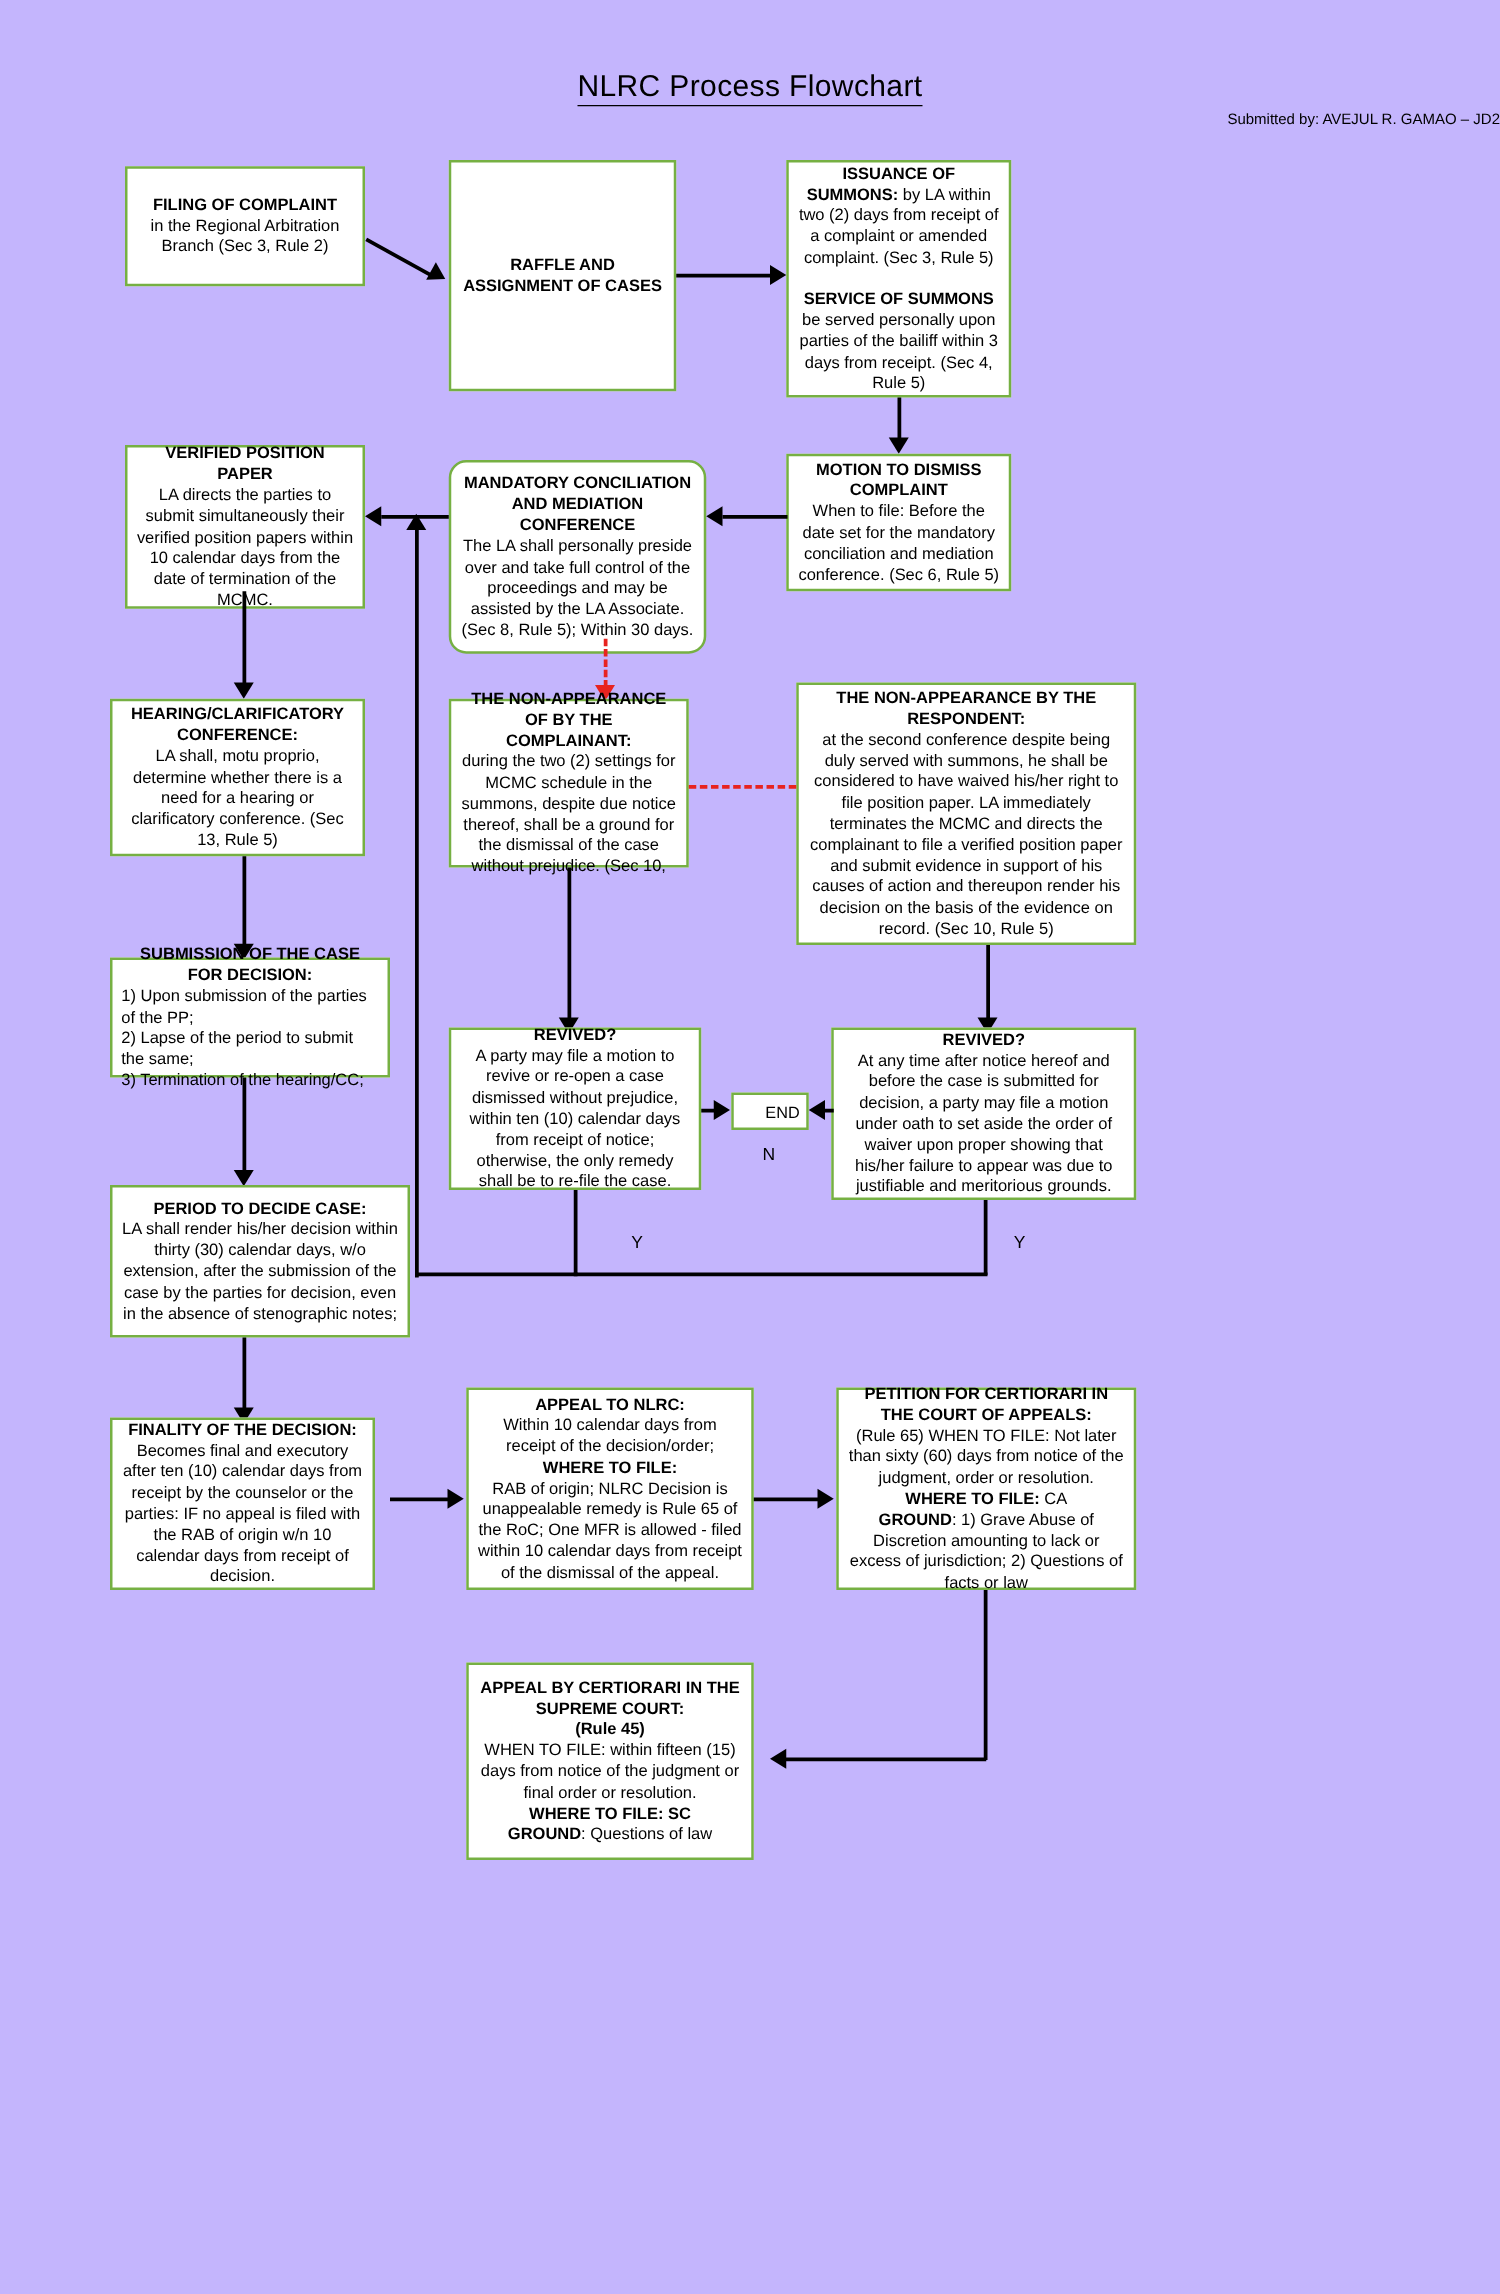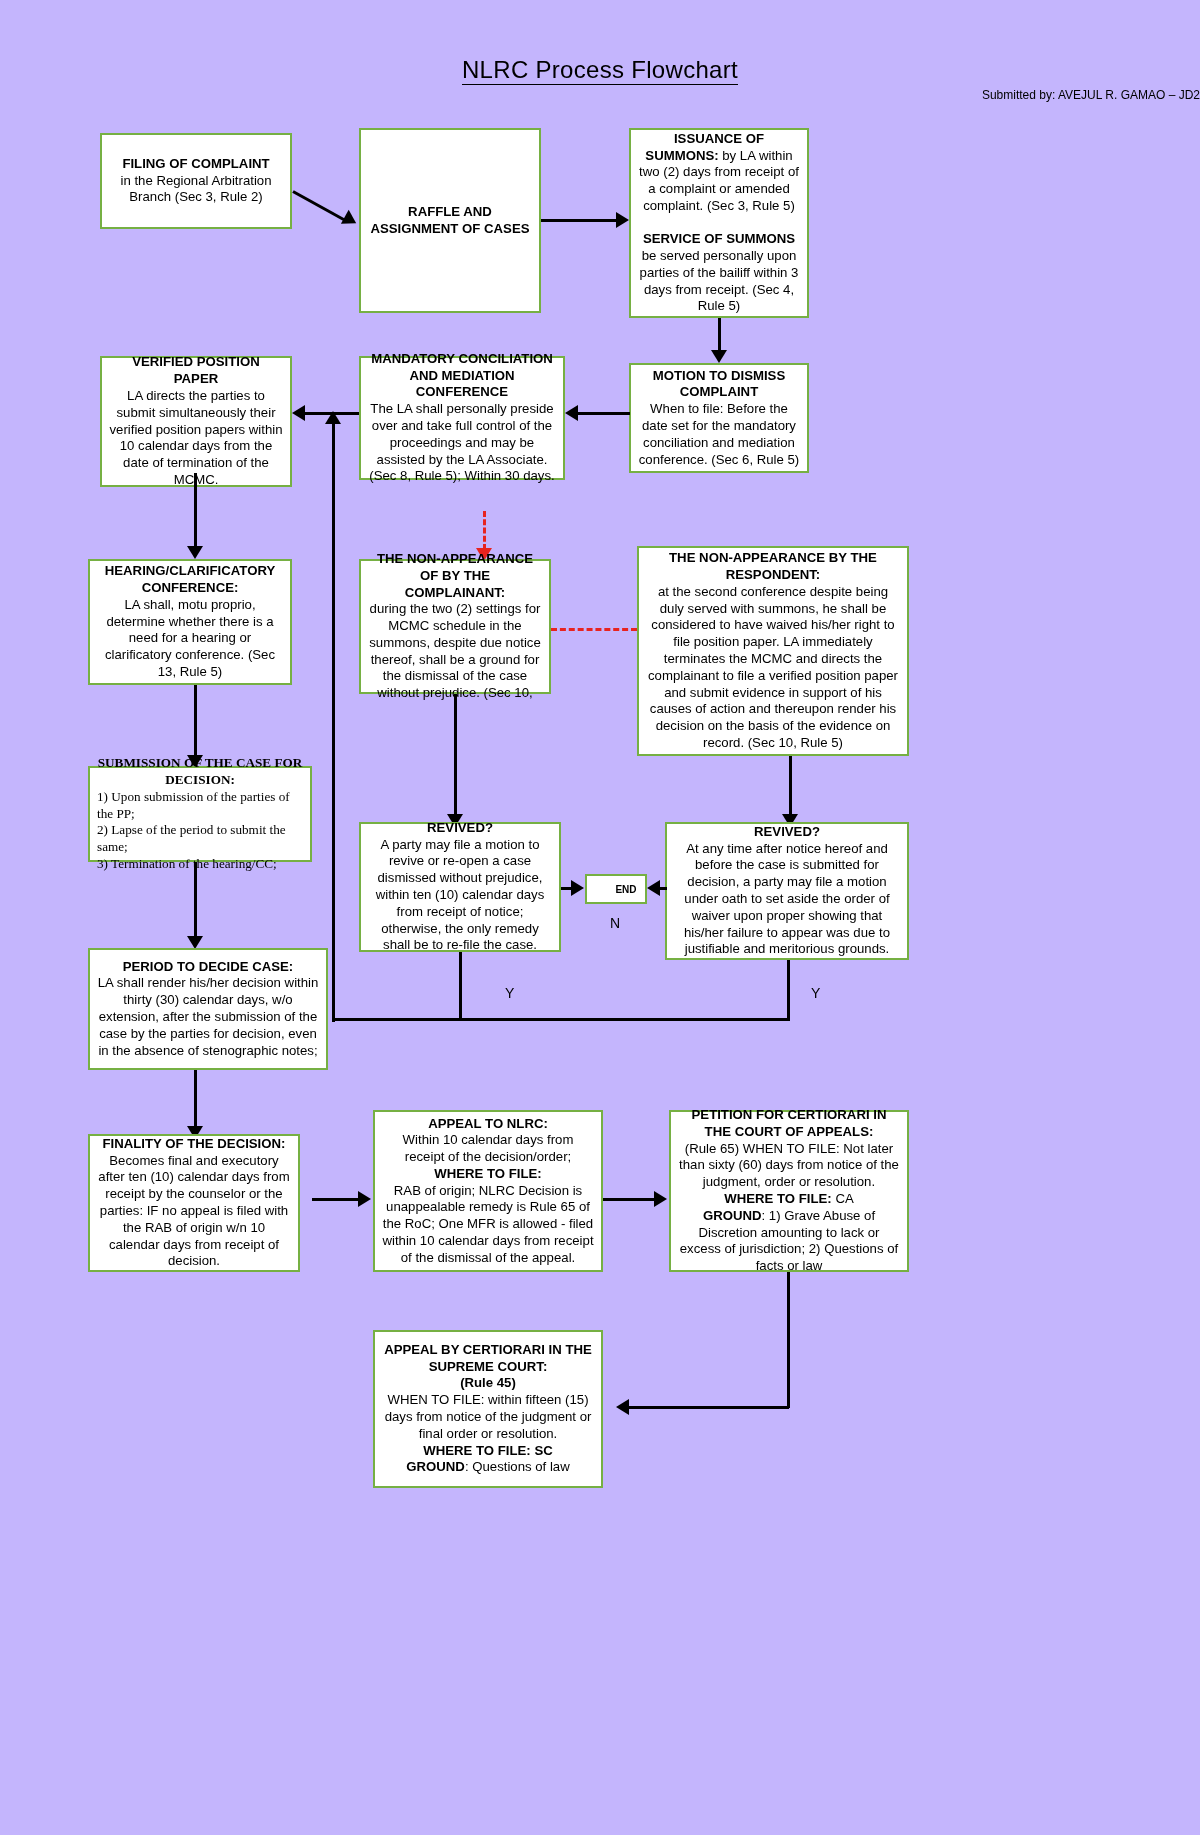--- a/index.html
+++ b/index.html
@@ -11,21 +11,21 @@
   .subtitle{position:absolute;width:100%;text-align:right;top:88px;font-size:12px;font-weight:400;}
 
   .node{position:absolute;border:2.5px solid #76b043;background:#fff;box-sizing:border-box;
         display:flex;align-items:center;justify-content:center;padding:4px 7px;}
   .node .txt{font-size:13.2px;line-height:1.27;text-align:center;width:100%;}
   .node.left .txt{text-align:left;}
   .hdr{font-weight:bold;}
 
   .endnode{position:absolute;border:2.5px solid #76b043;background:#fff;box-sizing:border-box;
            display:flex;align-items:center;justify-content:center;}
-  .endnode .txt{font-size:10px;font-weight:700;padding-left:20px;}
+  .endnode .txt{font-size:13px;font-weight:400;padding-left:20px;}
 
   
   .ln{position:absolute;background:#000;}
   .ln.h{height:3px;}
   .ln.v{width:3px;}
   .ah{position:absolute;width:0;height:0;}
   .ah.r{border-top:8px solid transparent;border-bottom:8px solid transparent;border-left:13px solid #000;}
   .ah.l{border-top:8px solid transparent;border-bottom:8px solid transparent;border-right:13px solid #000;}
   .ah.d{border-left:8px solid transparent;border-right:8px solid transparent;border-top:13px solid #000;}
   .ah.u{border-left:8px solid transparent;border-right:8px solid transparent;border-bottom:13px solid #000;}
@@ -79,21 +79,21 @@
   <div class="ln v" style="left:718px;top:318px;height:34px;"></div>
   <div class="ah d" style="left:711px;top:350px;"></div>
 
   <div class="node" style="left:100px;top:356px;width:192px;height:131px;">
     <div class="txt">
       <span class="hdr">VERIFIED POSITION PAPER</span><br>
       <span>LA directs the parties to submit simultaneously their verified position papers within 10 calendar days from the date of termination of the MCMC.</span>
     </div>
   </div>
 
-  <div class="node" style="left:359px;top:356px;width:206px;height:124px;">
+  <div class="node" style="left:359px;top:368px;width:206px;height:155px;border-radius:14px;">
     <div class="txt">
       <span class="hdr">MANDATORY CONCILIATION AND MEDIATION CONFERENCE</span><br>
       <span>The LA shall personally preside over and take full control of the proceedings and may be assisted by the LA Associate. (Sec 8, Rule 5); Within 30 days.</span>
     </div>
   </div>
 
   <div class="node" style="left:629px;top:363px;width:180px;height:110px;">
     <div class="txt">
       <span class="hdr">MOTION TO DISMISS COMPLAINT</span><br>
       <span>When to file: Before the date set for the mandatory conciliation and mediation conference. (Sec 6, Rule 5)</span>
@@ -140,21 +140,21 @@
 
   <div class="ln v" style="left:194px;top:685px;height:72px;"></div>
   <div class="ah d" style="left:187px;top:755px;"></div>
 
   <div class="ln v" style="left:454px;top:694px;height:122px;"></div>
   <div class="ah d" style="left:447px;top:814px;"></div>
 
   <div class="ln v" style="left:789px;top:756px;height:60px;"></div>
   <div class="ah d" style="left:782px;top:814px;"></div>
 
-  <div class="node left" style="left:88px;top:766px;width:224px;height:96px;font-family:Liberation Serif, serif;">
+  <div class="node left" style="left:88px;top:766px;width:224px;height:96px;">
     <div class="txt">
       <div style="text-align:center;"><span class="hdr">SUBMISSION OF THE CASE FOR DECISION:</span></div>
       <div>1) Upon submission of the parties of the PP;</div>
       <div>2) Lapse of the period to submit the same;</div>
       <div>3) Termination of the hearing/CC;</div>
     </div>
   </div>
 
   <div class="node" style="left:359px;top:822px;width:202px;height:130px;">
     <div class="txt">

